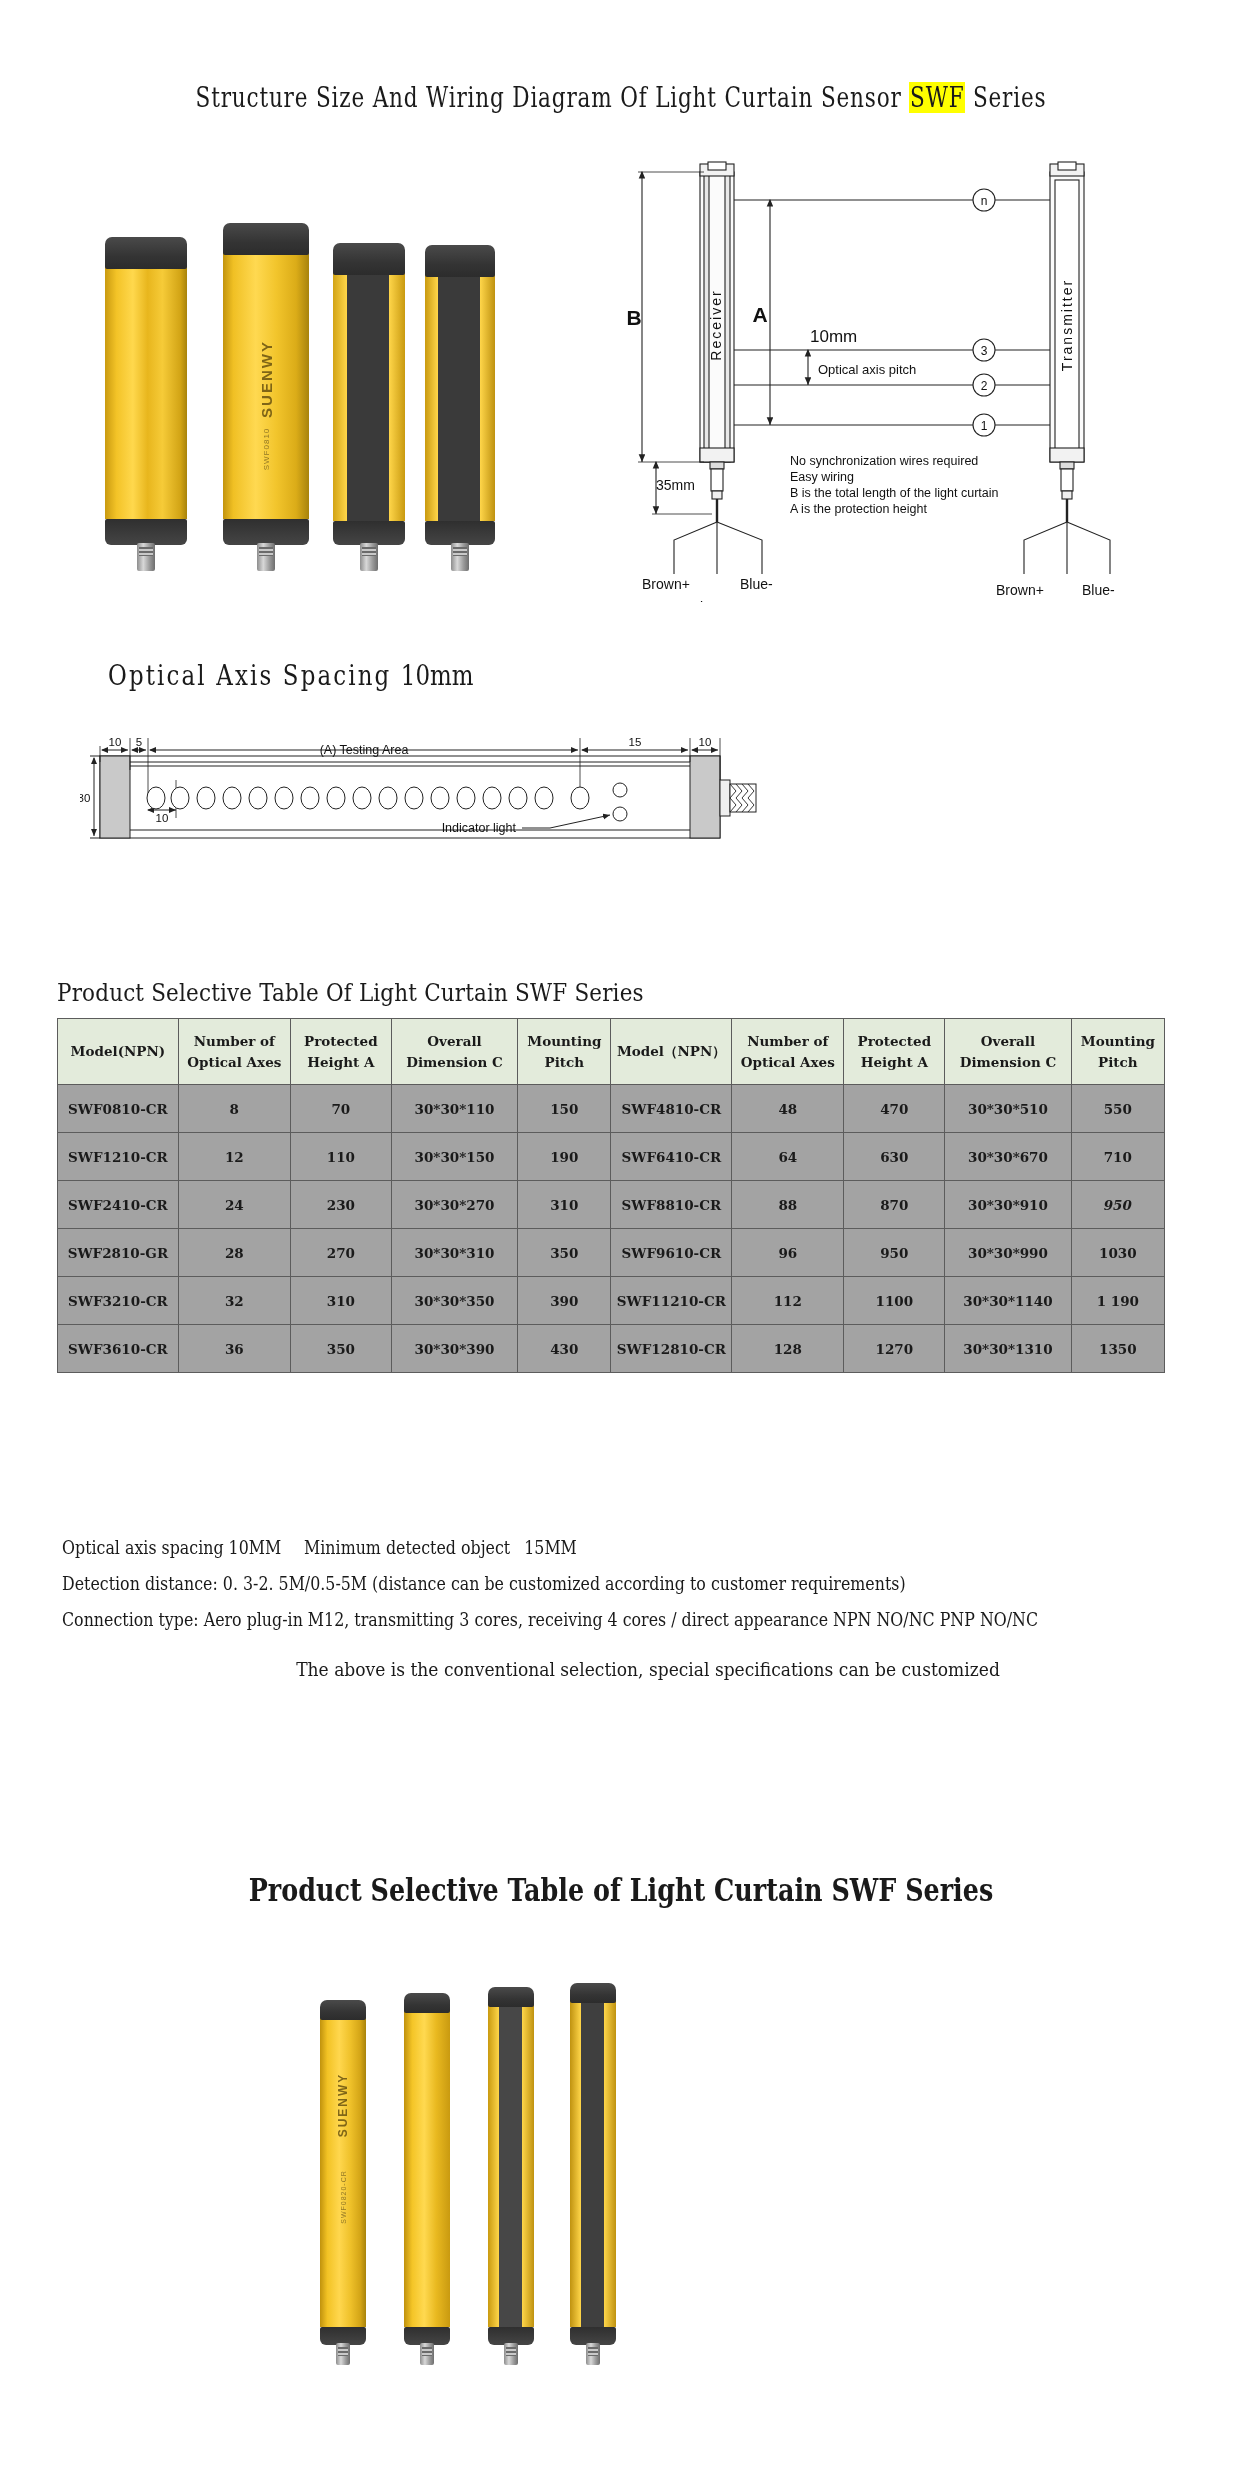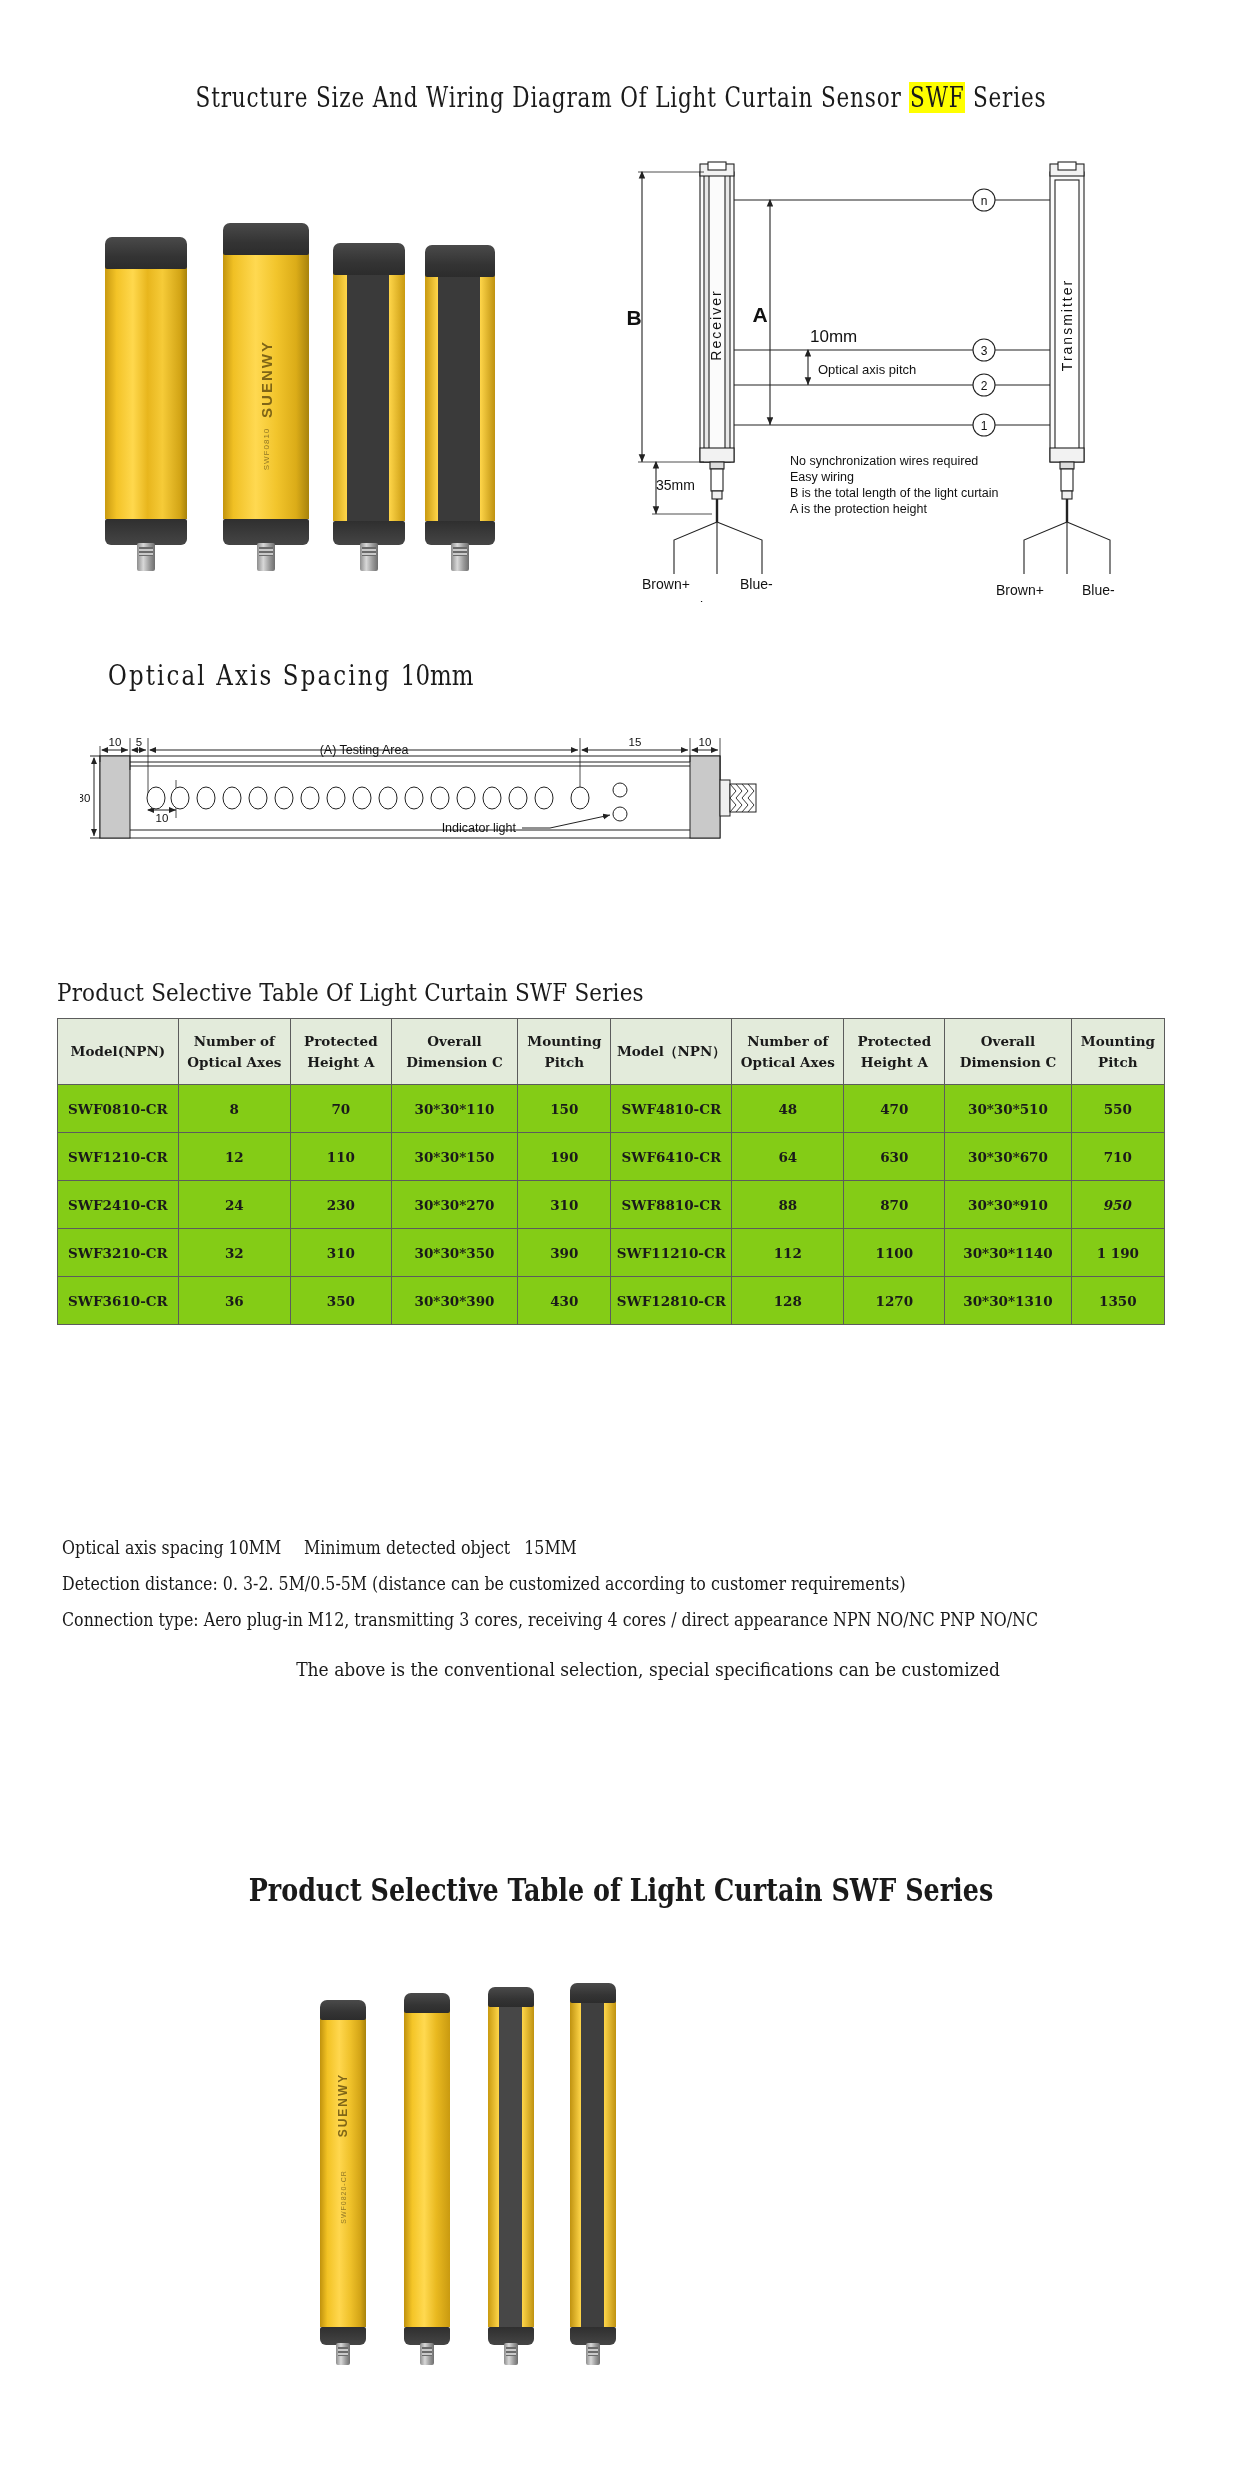--- a/index.html
+++ b/index.html
@@ -76,21 +76,21 @@
     font-size:25px; letter-spacing:.2px;
     transform:scaleX(0.86); transform-origin:left top;
     white-space:nowrap;
   }
   table.sel{
     position:absolute; left:57px; top:1018px;
     width:1108px; border-collapse:collapse;
     table-layout:fixed;
     font-family:"DejaVu Serif", serif;
     font-size:13.5px; font-weight:700;
-    background:#84cc16;
+    background:#a3a3a3;
   }
   table.sel th, table.sel td{
     border:1px solid #5c5c5c;
     text-align:center; vertical-align:middle;
     padding:0; height:48px;
   }
   table.sel thead th{
     background:#e3ebdb; height:66px; line-height:1.55;
     font-weight:700; font-size:13.5px;
   }
@@ -438,20 +438,32 @@
           <td>230</td>
           <td>30*30*270</td>
           <td>310</td>
           <td>SWF8810-CR</td>
           <td>88</td>
           <td>870</td>
           <td>30*30*910</td>
           <td class="ital">950</td>
         </tr>
         <tr>
+          <td>SWF2810-GR</td>
+          <td>28</td>
+          <td>270</td>
+          <td>30*30*310</td>
+          <td>350</td>
+          <td>SWF9610-CR</td>
+          <td>96</td>
+          <td>950</td>
+          <td>30*30*990</td>
+          <td>1030</td>
+        </tr>
+        <tr>
           <td>SWF3210-CR</td>
           <td>32</td>
           <td>310</td>
           <td>30*30*350</td>
           <td>390</td>
           <td>SWF11210-CR</td>
           <td>112</td>
           <td>1100</td>
           <td>30*30*1140</td>
           <td>1 190</td>

